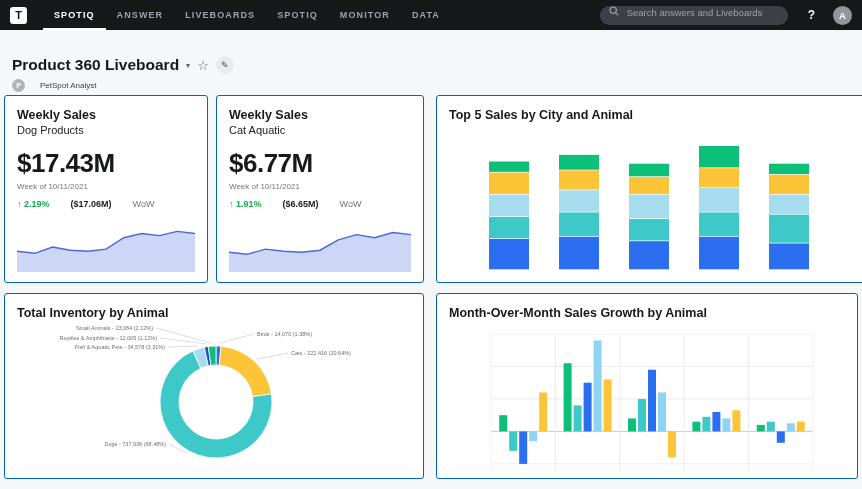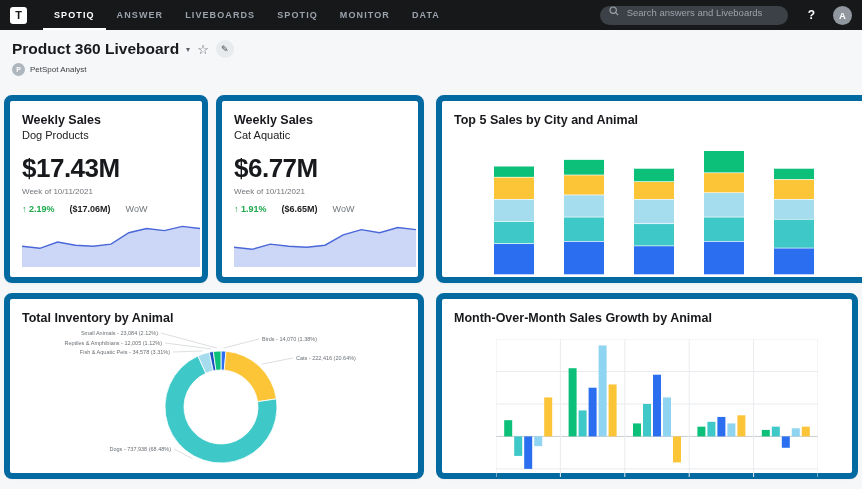--- a/index.html
+++ b/index.html
@@ -20,46 +20,46 @@
   .searchbox{width:188px;height:19px;border-radius:10px;background:#3c4147;display:flex;
              align-items:flex-start;padding:0 9px;gap:6px;cursor:text}
   .searchbox input{flex:1;background:transparent;border:0;outline:none;color:#e0e0e0;font-size:9.5px;
                    font-family:"Liberation Sans",sans-serif;min-width:0}
   .searchbox input::placeholder{color:#9aa3ad}
   .help{color:#fff;font-weight:700;font-size:12px;margin:0 12px 0 14px;cursor:pointer;background:none;border:none}
   .avatar{width:19px;height:19px;border-radius:50%;background:#90979e;color:#fff;font-size:9.5px;
           font-weight:700;display:flex;align-items:center;justify-content:center;cursor:pointer}
 
   
-  .pagehead{padding:10px 12px 0}
+  .pagehead{padding:26px 12px 0}
   .title-row{display:flex;align-items:center;gap:7px}
   .page-title{font-size:15.5px;font-weight:700;margin:0}
   .caret{font-size:8px;color:#5f6368;cursor:pointer;background:none;border:none;padding:0}
   .star{font-size:13px;color:#5f6368;background:none;border:none;cursor:pointer;padding:0;line-height:1}
   .edit-btn{width:18px;height:18px;border-radius:50%;background:#e8ebee;display:flex;align-items:center;
             justify-content:center;font-size:9px;color:#444;border:none;cursor:pointer}
-  .author-row{display:flex;align-items:center;gap:5px;margin-top:5px}
+  .author-row{display:flex;align-items:center;gap:15px;margin-top:5px}
   .author-avatar{width:13px;height:13px;border-radius:50%;background:#aeb6bd;color:#fff;font-size:7px;
                  font-weight:700;display:flex;align-items:center;justify-content:center}
   .author-name{font-size:8px;color:#3c4043}
 
   
-  .card{position:absolute;background:#fff;border:6px solid #0369a1;border-radius:8px;
+  .card{position:absolute;background:#fff;border:1px solid #0369a1;border-radius:3px;
         box-shadow:0 1px 2px rgba(0,0,0,.04)}
   #card-dog{left:4px;top:95px;width:204px;height:188px}
   #card-cat{left:216px;top:95px;width:208px;height:188px}
   #card-top5{left:436px;top:95px;width:450px;height:188px}
   #card-inventory{left:4px;top:293px;width:420px;height:186px}
   #card-mom{left:436px;top:293px;width:422px;height:186px}
 
   .card-title{font-size:12.5px;font-weight:700;margin:12px 12px 0}
   .kpi-sub{font-size:11px;color:#202124;margin:2px 12px 0}
   .kpi-value{font-size:26px;font-weight:700;margin:12px 12px 0;letter-spacing:-.5px}
   .kpi-period{font-size:8px;color:#70757a;margin:3px 12px 0}
-  .kpi-change{display:flex;gap:15px;font-size:9px;margin:8px 12px 0;align-items:baseline}
+  .kpi-change{display:flex;gap:21px;font-size:9px;margin:8px 12px 0;align-items:baseline}
   .chg-pct{font-weight:700}
   .chg-prev{font-weight:700;color:#202124}
   .chg-wow{color:#70757a}
   .spark{position:absolute;left:12px;right:12px;bottom:10px;height:52px}
 
   .host-top5{position:absolute;left:0;right:0;top:42px;bottom:8px}
   .host-donut{position:absolute;left:0;right:0;top:28px;bottom:2px}
   .host-mom{position:absolute;left:54px;top:40px;width:322px;height:138px}
 </style>
 </head>

